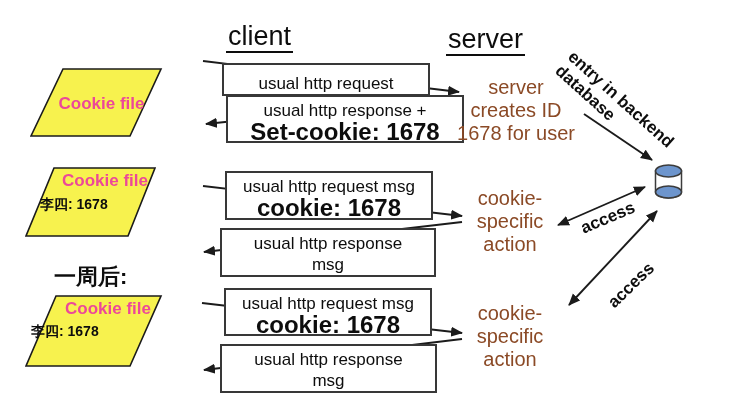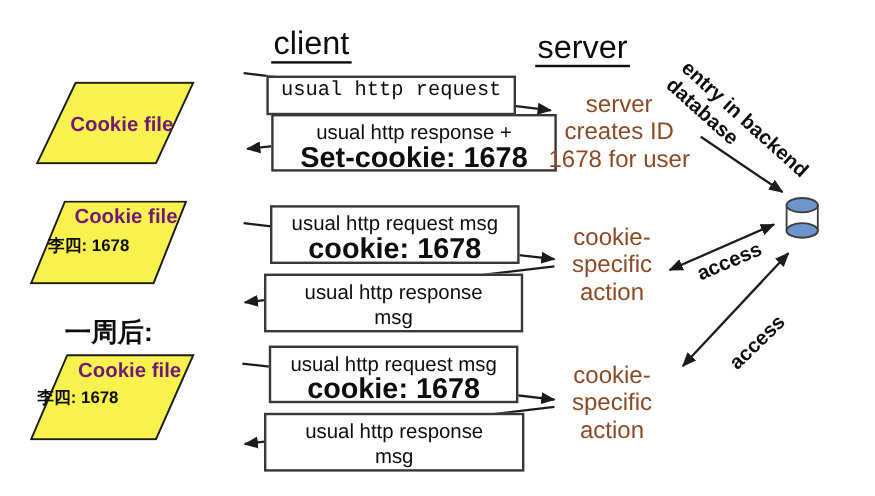--- a/index.html
+++ b/index.html
@@ -22,24 +22,24 @@
   .hdr{
     position:absolute;font-size:27px;line-height:27px;color:#0d0d0d;
     border-bottom:2.5px solid #0d0d0d;padding:0 2px 1px 2px;
   }
   .mbox{
     position:absolute;background:#fff;border:2px solid #383838;
     box-sizing:border-box;text-align:center;font-size:17px;line-height:21px;
     padding-top:3px;color:#0d0d0d;
   }
   .mbox .bold{font-weight:bold;font-size:24px;}
-  .mbox.single{display:flex;align-items:flex-start;justify-content:center;padding-top:0;font-family:Liberation Mono, monospace;}
+  .mbox.single{display:flex;align-items:flex-end;justify-content:center;padding-top:12px;}
   .pfile{position:absolute;}
   .pfile svg{position:absolute;left:0;top:0;}
-  .ptitle{position:absolute;left:0;right:0;text-align:center;font-weight:bold;font-size:17px;color:#701a75;}
+  .ptitle{position:absolute;left:0;right:0;text-align:center;font-weight:bold;font-size:17px;color:#ec4899;}
   .pentry{position:absolute;font-weight:bold;font-size:14px;color:#0d0d0d;white-space:nowrap;}
   .note{position:absolute;color:var(--brown);font-size:20px;line-height:23px;text-align:center;}
   .rot{position:absolute;font-weight:bold;font-size:17px;line-height:19px;color:#0d0d0d;
        white-space:nowrap;transform-origin:0 0;}
   .weeklater{position:absolute;font-weight:bold;font-size:22px;color:#0d0d0d;}
 </style>
 </head>
 <body>
 
 <div class="stage">

